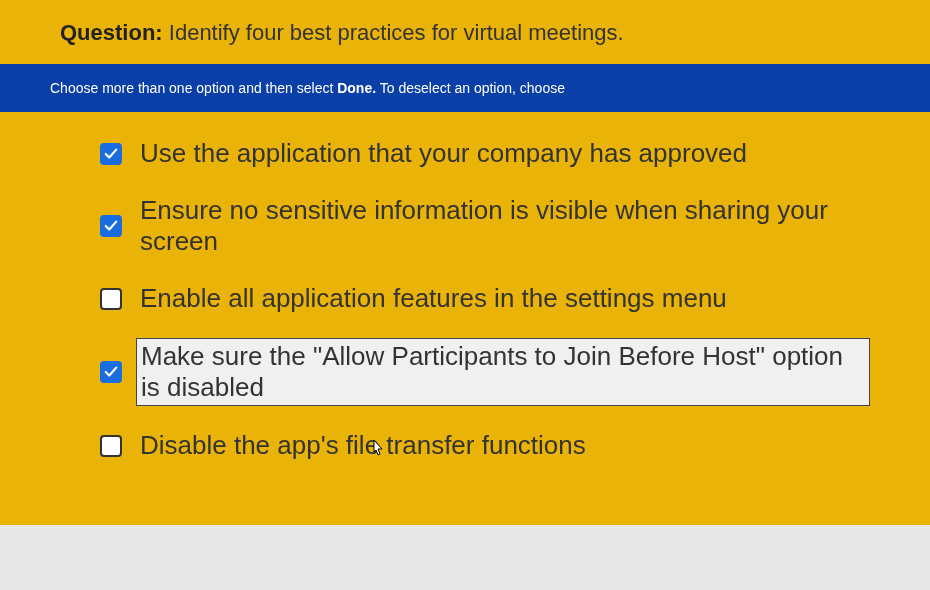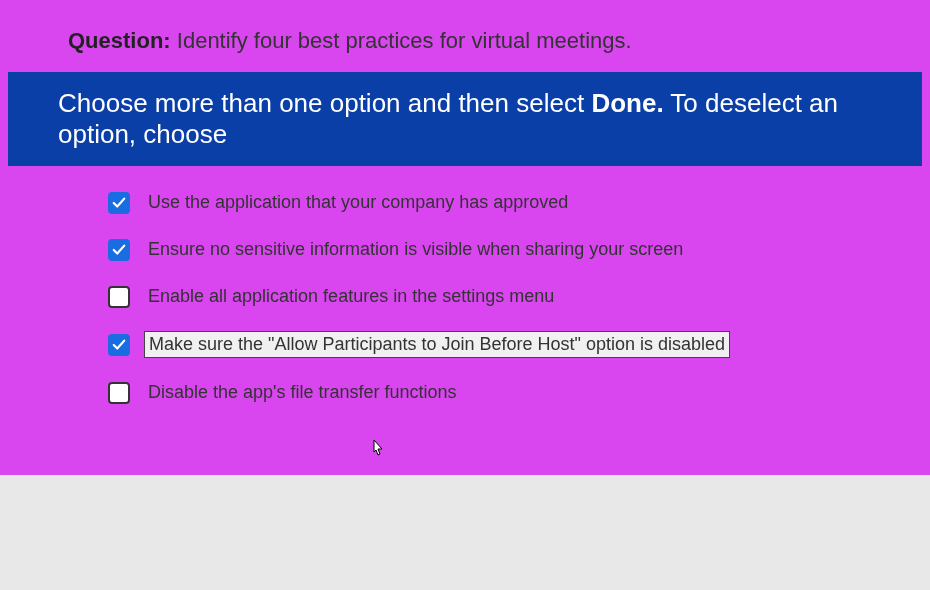--- a/index.html
+++ b/index.html
@@ -8,37 +8,37 @@
       padding: 0;
     }
     body {
       font-family: Arial, Helvetica, sans-serif;
       background: #e8e8e8;
       width: 930px;
       height: 590px;
       overflow: hidden;
     }
     .container {
-      background: #d946ef;
-      padding: 8px;
+      background: #eab308;
+      padding: 0;
     }
     .question-header {
       padding: 20px 60px 18px 60px;
       font-size: 22px;
       color: #333;
     }
     .question-label {
       font-weight: bold;
       color: #222;
     }
     .instruction-bar {
       background: #0a3fa8;
       color: #fff;
       padding: 16px 40px 16px 50px;
-      font-size: 26px;
+      font-size: 14px;
     }
     .instruction-bar .done-word {
       font-weight: bold;
     }
     .options-area {
       padding: 24px 60px 40px 100px;
     }
     .option-row {
       display: flex;
       align-items: center;
@@ -63,21 +63,21 @@
     }
     .checkbox.checked svg {
       display: block;
     }
     .checkbox svg {
       display: none;
       width: 14px;
       height: 14px;
     }
     .option-label {
-      font-size: 18px;
+      font-size: 26px;
       color: #333;
       cursor: pointer;
       padding: 2px 4px;
     }
     .option-label.highlighted {
       border: 1px solid #444;
       background: #f0f0f0;
     }
     .cursor-icon {
       position: absolute;

